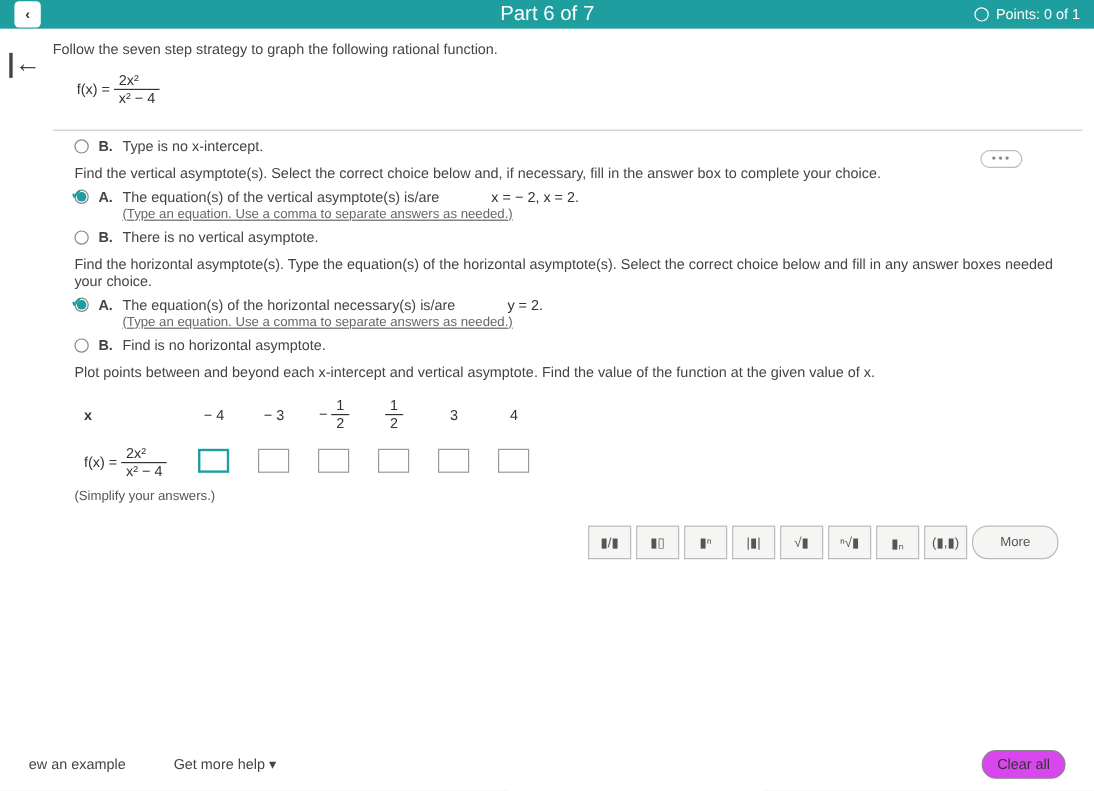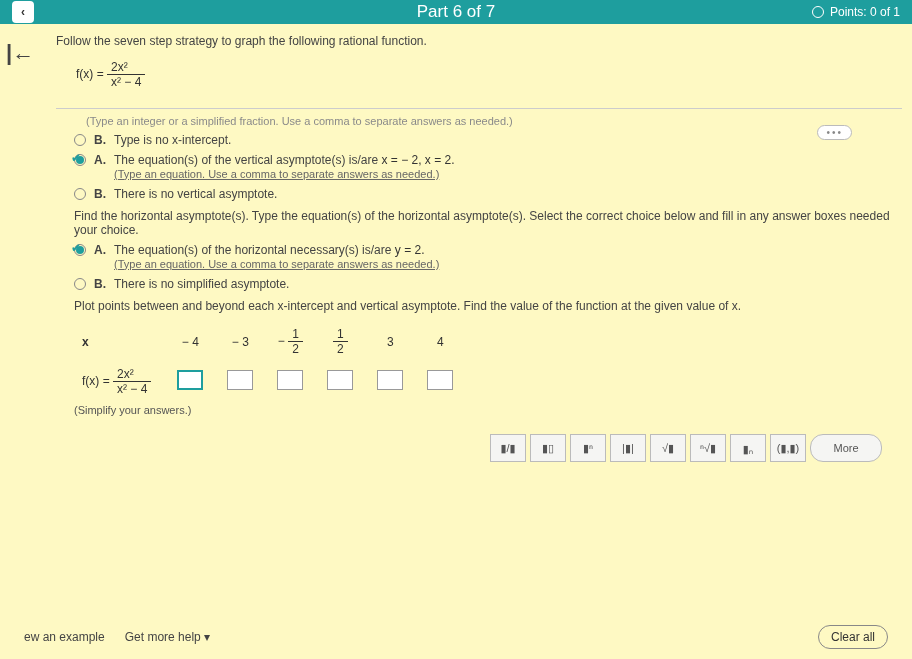--- a/index.html
+++ b/index.html
@@ -3,49 +3,49 @@
 <meta charset="utf-8">
 <style>
   * { box-sizing: border-box; margin: 0; padding: 0; }
   body { font-family: Arial, Helvetica, sans-serif; font-size: 12px; color: #333; background: #e8e8e6; width: 912px; height: 659px; overflow: hidden; position: relative; }
   .topbar { background: #1e9e9e; height: 24px; display: flex; align-items: center; justify-content: space-between; padding: 0 12px; color: #fff; font-size: 12px; }
   .topbar-center { position: absolute; left: 50%; transform: translateX(-50%); color: #fff; font-size: 17px; }
   .points { display: flex; align-items: center; gap: 6px; }
   .points-circle { width: 12px; height: 12px; border: 1.5px solid #fff; border-radius: 50%; }
   .nav-arrow { width: 22px; height: 22px; background: #fff; border-radius: 4px; display: flex; align-items: center; justify-content: center; color: #333; font-weight: bold; }
   .back-arrow { position: absolute; left: 6px; top: 40px; font-size: 22px; color: #444; font-weight: bold; }
-  .content { padding: 10px 10px 10px 56px; background: #fef9c3; height: calc(100% - 24px); overflow: hidden; }
+  .content { padding: 10px 10px 10px 44px; background: #ffffff; height: calc(100% - 24px); overflow: hidden; }
   .instruction { font-size: 12px; color: #444; margin-bottom: 6px; }
   .formula-box { padding: 6px 20px 10px 20px; font-size: 12px; }
   .frac { display: inline-block; vertical-align: middle; text-align: left; }
   .frac .num { display: block; border-bottom: 1px solid #333; padding: 0 4px; line-height: 1.2; }
   .frac .den { display: block; padding: 0 4px; line-height: 1.2; }
   hr.divider { border: none; border-top: 1px solid #ccc; margin: 8px 0 6px 0; }
   .dots-badge { position: absolute; right: 60px; top: 125px; background: #fff; border: 1px solid #bbb; border-radius: 10px; padding: 1px 8px; font-size: 10px; letter-spacing: 2px; color: #888; }
   .faded { color: #8a8a8a; font-size: 11px; margin-left: 30px; }
   .option-row { display: flex; align-items: flex-start; gap: 8px; margin: 6px 0 4px 18px; font-size: 12px; }
   .radio { width: 12px; height: 12px; border: 1.2px solid #888; border-radius: 50%; margin-top: 1px; flex-shrink: 0; position: relative; }
   .radio.selected::after { content: ""; position: absolute; width: 8px; height: 8px; background: #1e9e9e; border-radius: 50%; top: 1px; left: 1px; }
   .checkmark { color: #1e9e9e; font-size: 12px; position: relative; top: -1px; }
   .opt-label { font-weight: bold; color: #444; }
   .opt-text { color: #444; }
-  .answer-inline { color: #333; }
+  .answer-inline { color: #333; margin-left: 40px; }
   .sub-instr { color: #444; font-size: 12px; margin: 8px 0 4px 18px; }
   .hint { color: #666; font-size: 11px; margin-left: 40px; text-decoration: underline; }
   .table-zone { margin: 8px 0 0 18px; }
   .val-table td, .val-table th { padding: 4px 16px 4px 6px; text-align: center; font-size: 12px; font-weight: normal; }
   .val-table .row-label { text-align: left; padding-right: 18px; }
   .input-box { width: 26px; height: 20px; border: 1px solid #999; background: #fff; display: inline-block; }
   .input-box.active { border: 2px solid #1e9e9e; }
   .toolbar { margin-top: 18px; display: flex; justify-content: flex-end; gap: 4px; padding-right: 20px; }
   .tool-btn { width: 36px; height: 28px; background: #f5f5f3; border: 1px solid #bbb; display: flex; align-items: center; justify-content: center; font-size: 11px; color: #555; }
   .tool-btn.more { width: 72px; border-radius: 13px; }
-  .bottom-row { position: absolute; bottom: 10px; left: 0; right: 0; display: flex; align-items: center; padding: 0 24px; font-size: 12px; }
+  .bottom-row { position: absolute; bottom: 10px; left: 0; right: 0; display: flex; align-items: center; padding: 0 24px; font-size: 12px; gap: 20px; }
   .bottom-row .link { color: #444; margin-right: 20px; }
-  .clear-btn { margin-left: auto; border: 1px solid #888; border-radius: 14px; padding: 4px 12px; background: #fef9c3; color: #333; }
+  .clear-btn { margin-left: auto; border: 1px solid #888; border-radius: 14px; padding: 4px 12px; background: #d946ef; color: #333; }
 </style>
 </head>
 <body>
 
 <div class="topbar">
   <div style="display:flex;gap:6px;">
     <div class="nav-arrow">‹</div>
   </div>
   <div class="topbar-center">Part 6 of 7</div>
   <div class="points">
@@ -62,28 +62,28 @@
     <span>f(x) =</span>
     <span class="frac">
       <span class="num">2x²</span>
       <span class="den">x² − 4</span>
     </span>
   </div>
 
   <hr class="divider">
   <div class="dots-badge">•••</div>
 
-  <div class="faded">(Type an integer or a simplified fraction. Use a comma to separate answers as needed.)</div>
 
   <div class="option-row">
     <span class="radio"></span>
     <span class="opt-label">B.</span>
     <span class="opt-text">Type is no x-intercept.</span>
   </div>
 
+  <div class="sub-instr">Find the vertical asymptote(s). Select the correct choice below and, if necessary, fill in the answer box to complete your choice.</div>
 
   <div class="option-row">
     <span class="radio selected">
         <span class="checkmark" style="position:absolute;left:-4px;top:-4px;">✔</span>
       </span>
     <span class="opt-label">A.</span>
     <span>
       <span class="opt-text">The equation(s) of the vertical asymptote(s) is/are</span>
       <span class="answer-inline">x = − 2, x = 2</span>.<br>
       <span class="hint" style="margin-left:0">(Type an equation. Use a comma to separate answers as needed.)</span>
@@ -104,21 +104,21 @@
     <span class="opt-label">A.</span>
     <span>
       <span class="opt-text">The equation(s) of the horizontal necessary(s) is/are</span>
       <span class="answer-inline">y = 2</span>.<br>
       <span class="hint" style="margin-left:0">(Type an equation. Use a comma to separate answers as needed.)</span>
     </span>
   </div>
   <div class="option-row">
     <span class="radio"></span>
     <span class="opt-label">B.</span>
-    <span class="opt-text">There is no simplified asymptote.</span>
+    <span class="opt-text">Find is no horizontal asymptote.</span>
   </div>
 
   <div class="sub-instr">Plot points between and beyond each x-intercept and vertical asymptote. Find the value of the function at the given value of x.</div>
 
   <div class="table-zone">
     <table class="val-table">
       <tbody>
           <tr>
         <td class="row-label"><b>x</b></td>
         <td>− 4</td>

